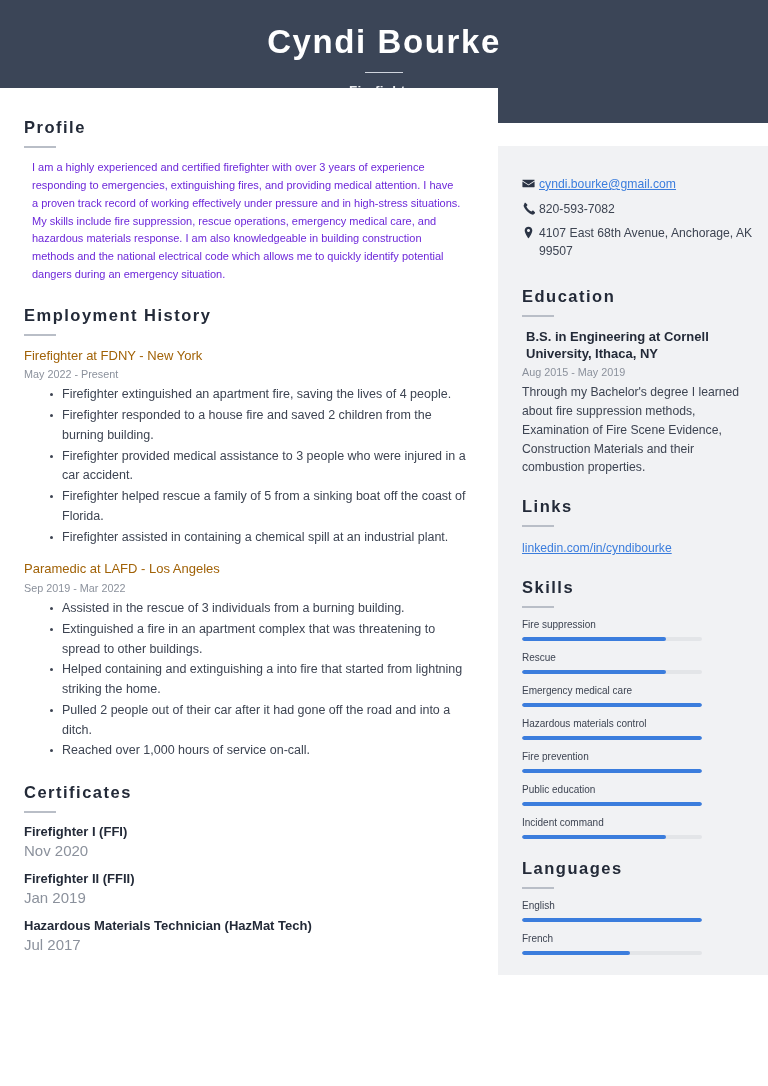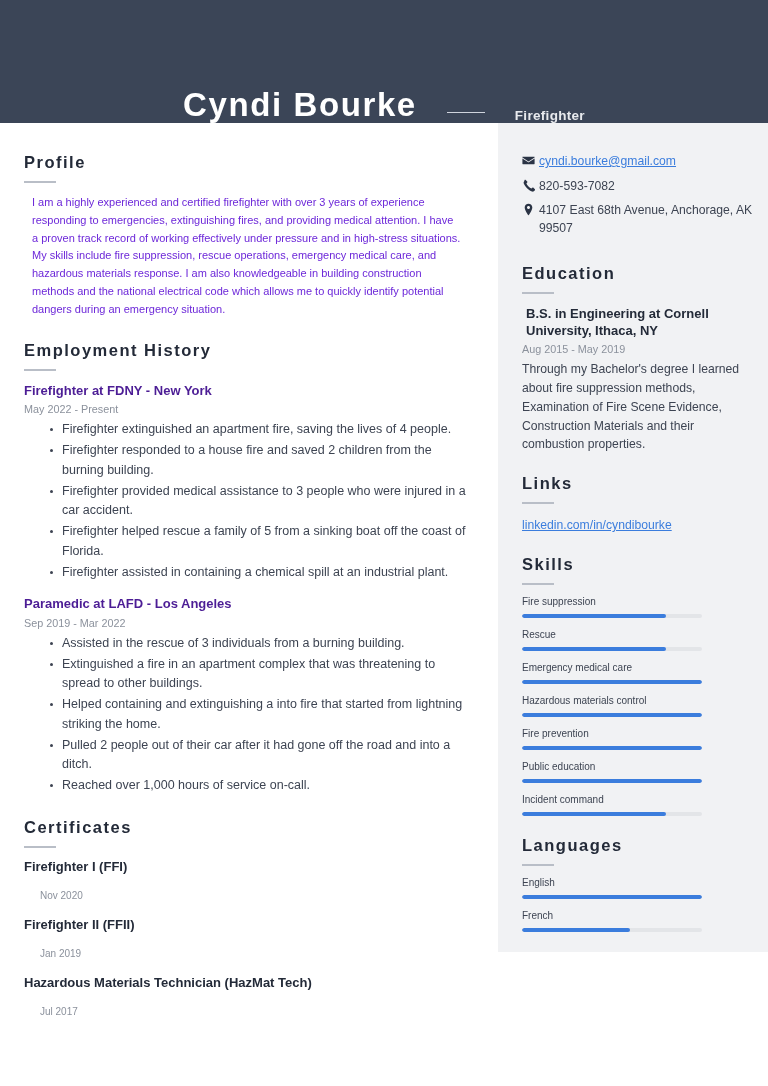--- a/index.html
+++ b/index.html
@@ -19,24 +19,24 @@
     width: 768px;
     height: 1086px;
     background: #ffffff;
   }
 
   
   .header {
     height: 123px;
     background: #3b4557;
     display: flex;
-    align-items: flex-end;
+    flex-direction: column;
+    align-items: center;
     justify-content: center;
     box-sizing: border-box;
-    gap: 30px;
   }
   .header-name {
     font-size: 33px;
     font-weight: bold;
     color: #ffffff;
     letter-spacing: 1.6px;
     line-height: 1.05;
     margin: 0;
   }
   .header-rule {
@@ -48,21 +48,21 @@
   .header-title {
     font-size: 13.5px;
     color: #e8eaee;
     letter-spacing: 0.3px;
     font-weight: bold;
   }
 
   
   .body-cols {
     display: flex;
-    align-items: flex-start;
+    align-items: flex-end;
     height: 852px;
     border-radius: 16px;
   }
   .main-col {
     width: 498px;
     box-sizing: border-box;
     padding: 30px 28px 0 24px;
     background: #ffffff;
   }
   .side-col {
@@ -94,22 +94,22 @@
     font-size: 11px;
     line-height: 1.62;
     color: #6d28d9;
     margin: 8px;
   }
 
   
   .entry { margin-bottom: 13px; }
   .entry-title {
     font-size: 13px;
-    font-weight: bold;
-    color: #4c1d95;
+    font-weight: normal;
+    color: #a16207;
     margin: 0 0 3px 0;
     line-height: 1.35;
   }
   .entry-date {
     font-size: 10.8px;
     color: #8b919c;
     margin: 0 0 4px 0;
     line-height: 1.3;
   }
   .bullets {
@@ -138,23 +138,23 @@
 
   
   .cert { margin-bottom: 12px; }
   .cert-title {
     font-size: 13px;
     font-weight: bold;
     color: #232a38;
     margin: 0 0 3px 0;
   }
   .cert-date {
-    font-size: 10px;
+    font-size: 15px;
     color: #8b919c;
-    margin: 16px;
+    margin: 0;
   }
 
   
   .contact-list { margin: 0 0 26px 0; }
   .contact-row {
     display: flex;
     align-items: flex-start;
     margin-bottom: 7px;
   }
   .contact-icon {

